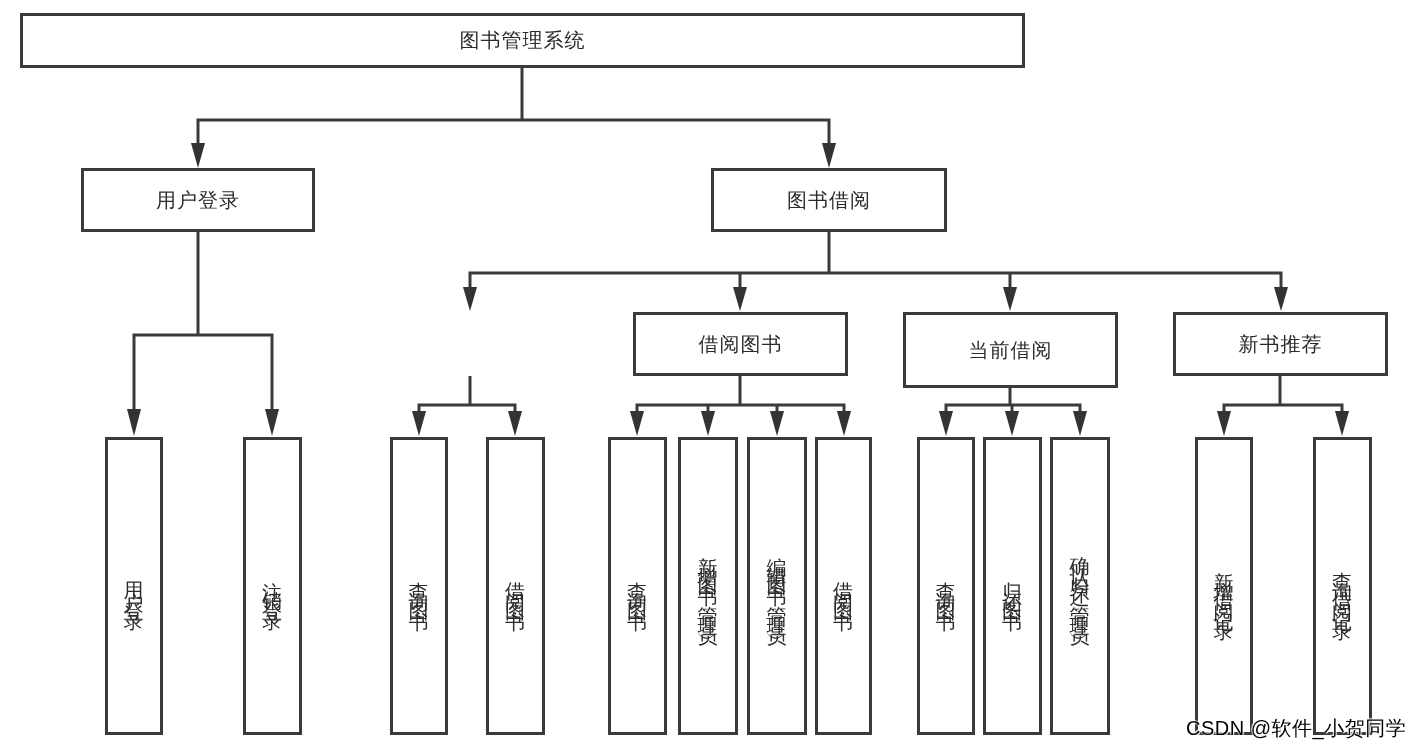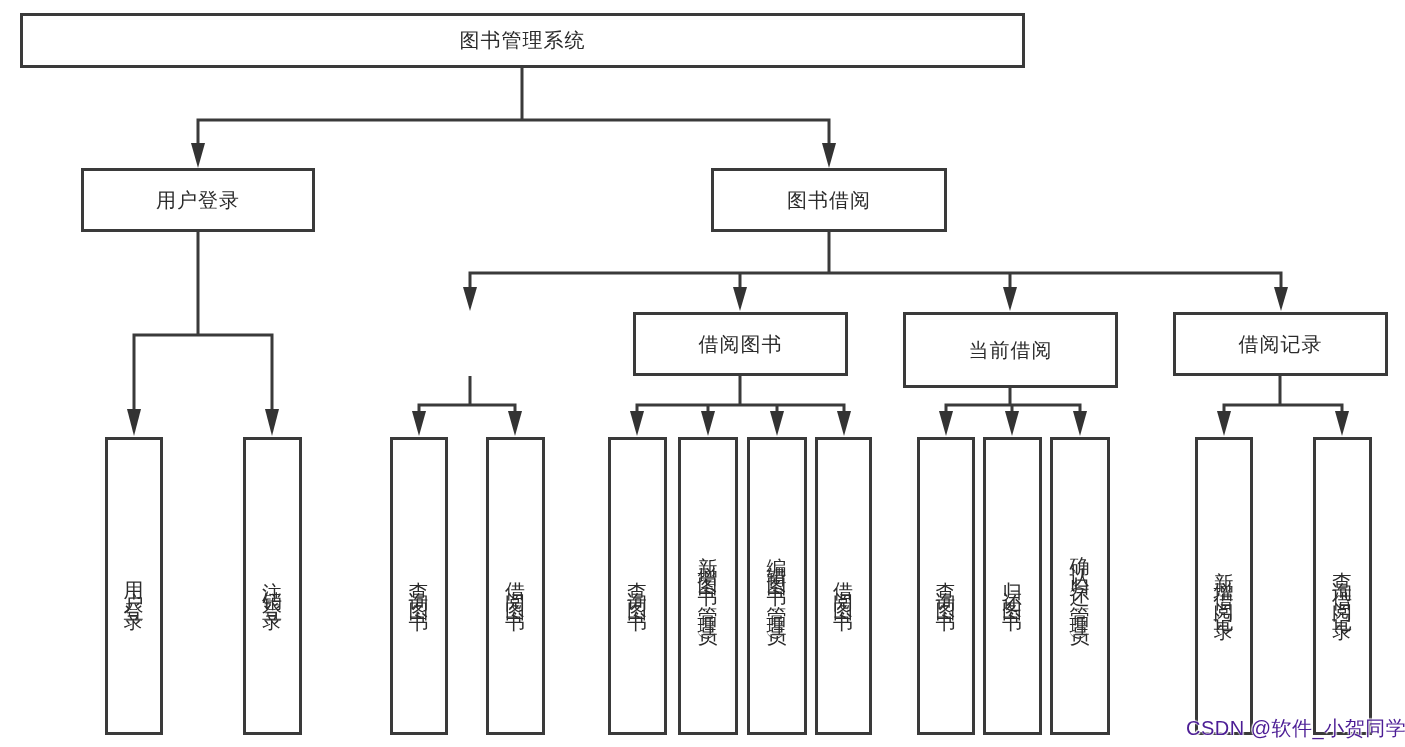--- a/index.html
+++ b/index.html
@@ -11,21 +11,21 @@
     background:#ffffff;border:3px solid #3a3a3a;
     display:flex;align-items:center;justify-content:center;
     color:#2b2b2b;font-size:20px;letter-spacing:1px;
   }
   .node.vert span{
     writing-mode:vertical-rl;text-orientation:mixed;
     letter-spacing:10px;line-height:1;white-space:nowrap;
   }
   .watermark{
     position:absolute;z-index:5;left:1186px;top:715px;
-    font-size:20px;color:#4c1d95;letter-spacing:0.5px;white-space:nowrap;
+    font-size:20px;color:#000000;letter-spacing:0.5px;white-space:nowrap;
     text-shadow:0 0 2px #ffffff,1px 1px 1px #ffffff,-1px -1px 1px #ffffff;
   }
 </style>
 </head>
 <body>
 
 <div class="canvas">
 
   <svg class="connectors" width="1405" height="747" viewBox="0 0 1405 747" fill="none" stroke="#3a3a3a" stroke-width="3">
 
@@ -74,21 +74,21 @@
     <span>图书借阅</span>
   </div>
 
   <div class="node" style="left:633px;top:312px;width:215px;height:64px">
     <span>借阅图书</span>
   </div>
   <div class="node" style="left:903px;top:312px;width:215px;height:76px">
     <span>当前借阅</span>
   </div>
   <div class="node" style="left:1173px;top:312px;width:215px;height:64px">
-    <span>借阅记录</span>
+    <span>新书推荐</span>
   </div>
 
   <div class="node vert" style="left:105px;top:437px;width:58px;height:298px">
     <span>用户登录</span>
   </div>
   <div class="node vert" style="left:243px;top:437px;width:59px;height:298px">
     <span>注销登录</span>
   </div>
 
   <div class="node vert" style="left:390px;top:437px;width:58px;height:298px">

